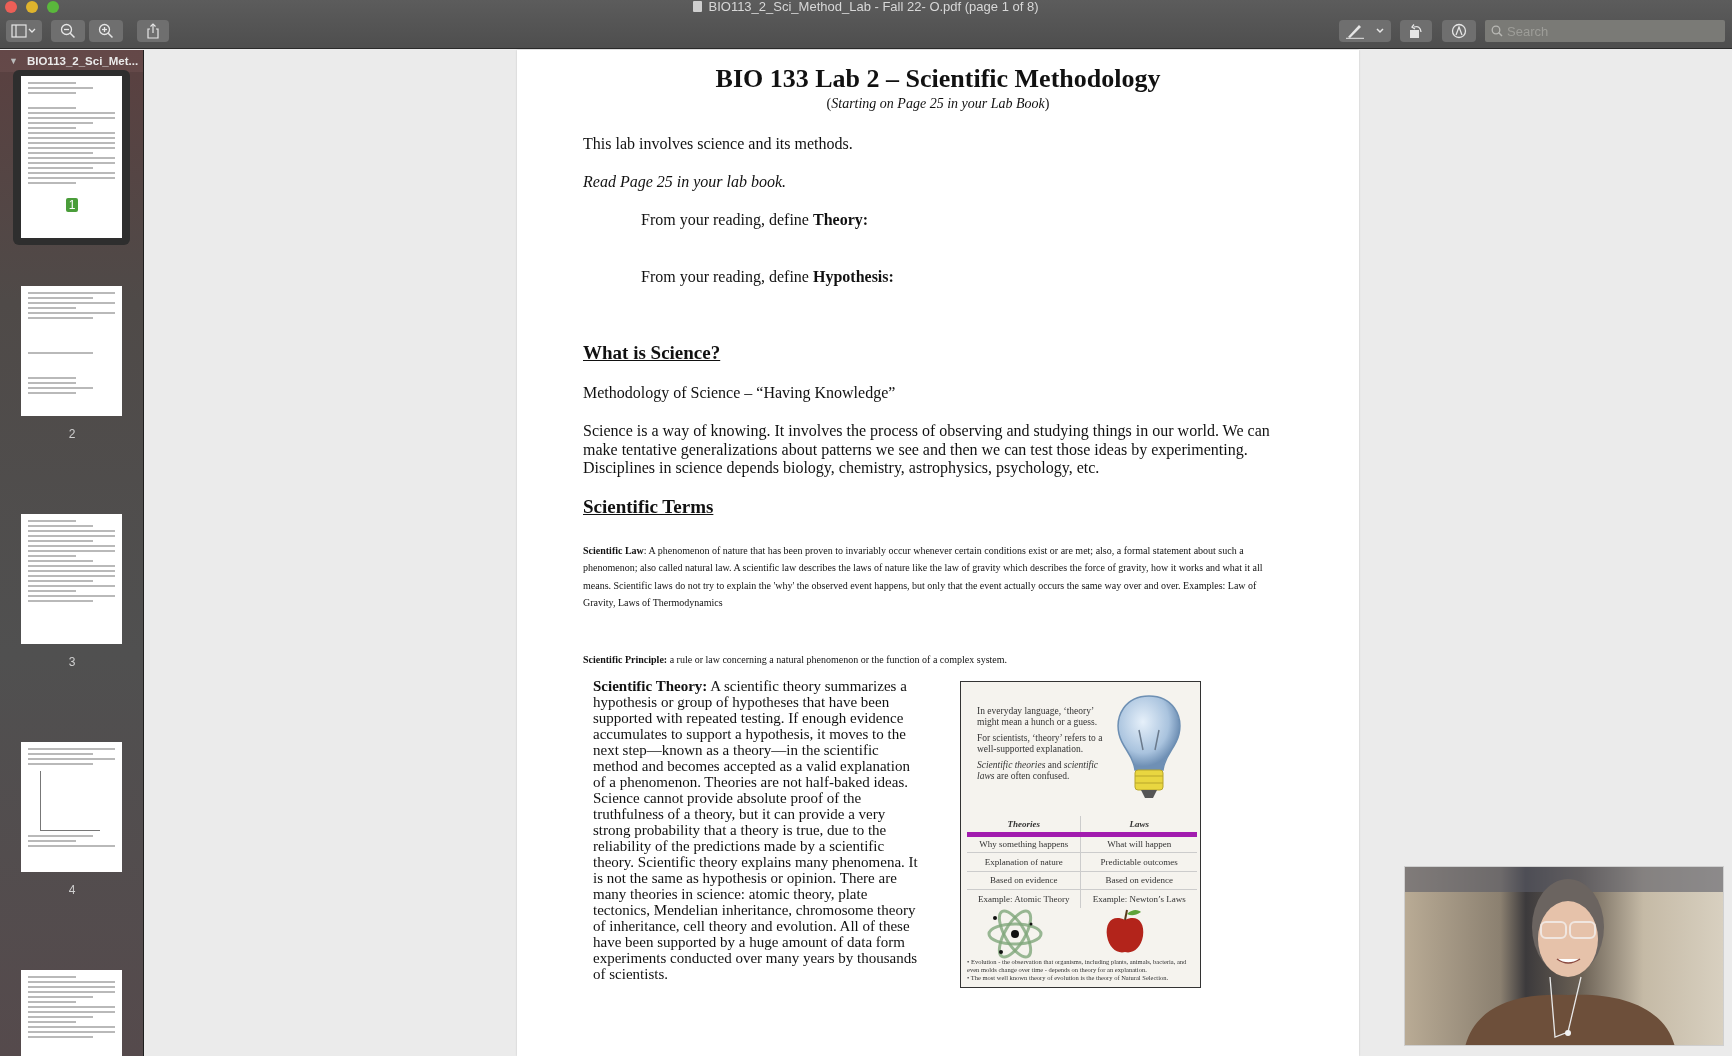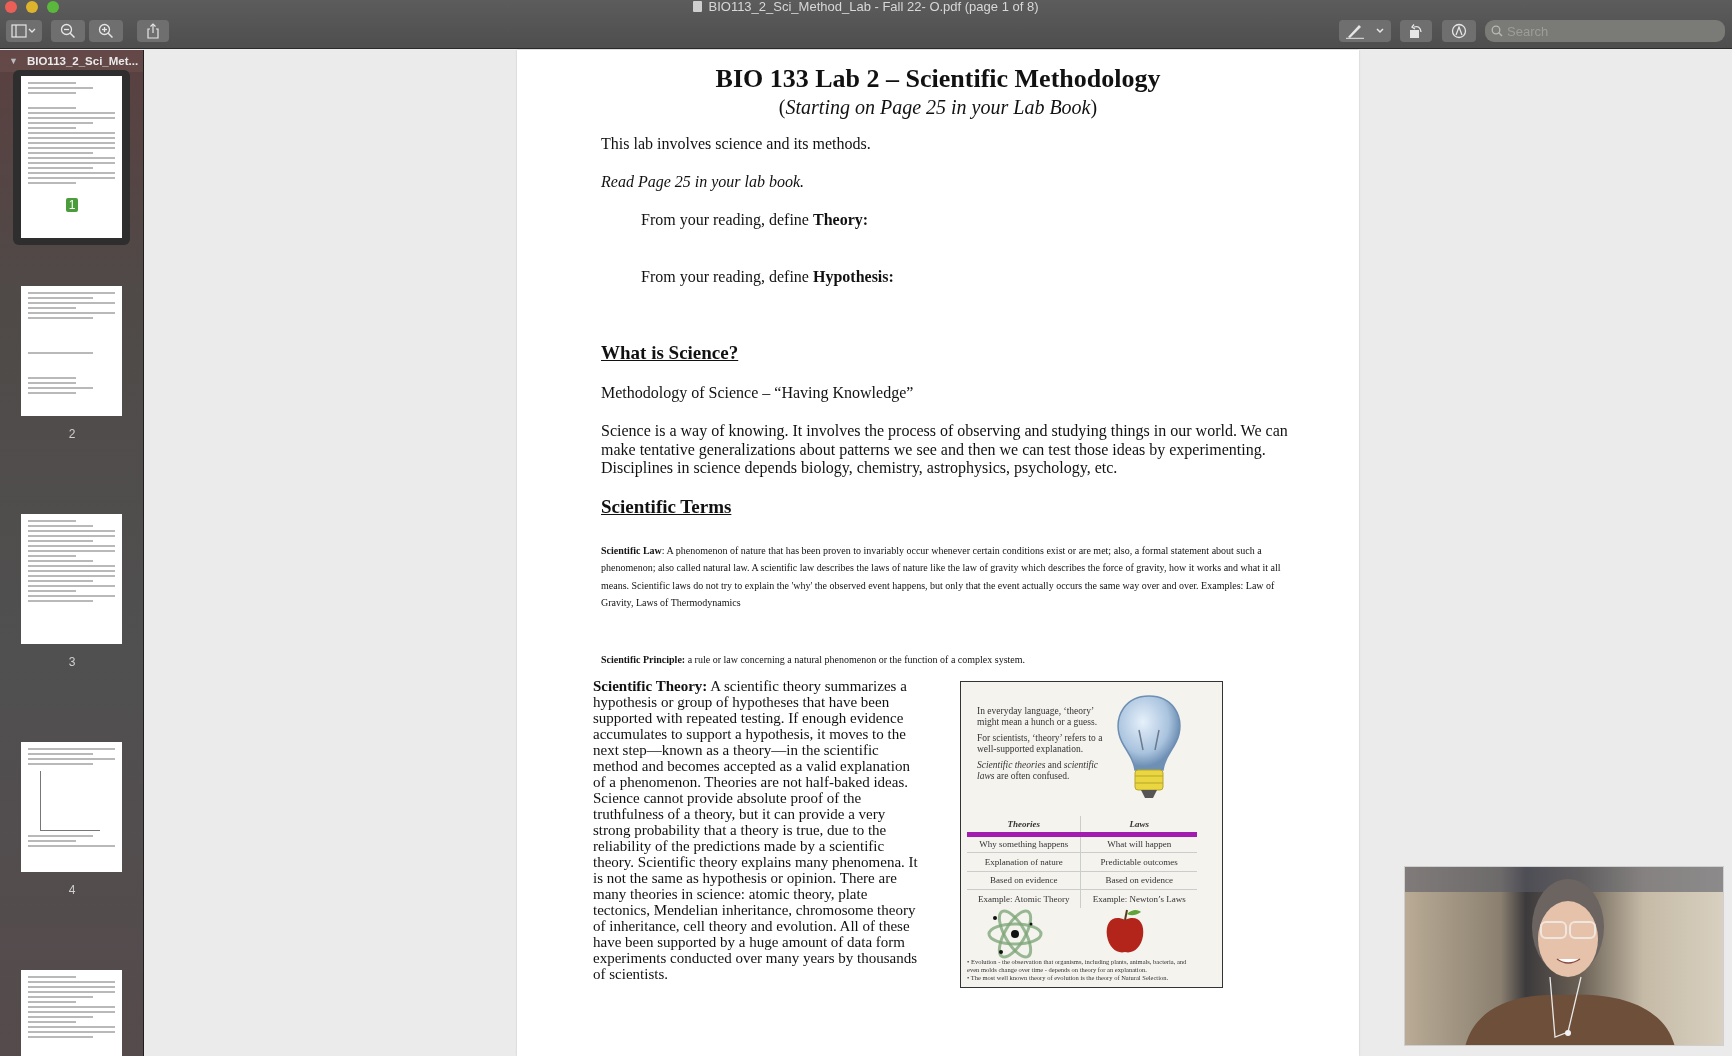--- a/index.html
+++ b/index.html
@@ -23,21 +23,21 @@
   .title .doc-icon { display: inline-block; width: 9px; height: 11px; background: #cfcfcf; margin-right: 6px; vertical-align: -1px; border-radius: 1px; }
   .tbtn {
     position: absolute; top: 20px; height: 22px;
     background: #6f6f6f; border-radius: 4px;
     display: flex; align-items: center; justify-content: center;
     color: #e0e0e0; font-size: 13px;
   }
   .tbtn svg { display: block; }
   .search {
     position: absolute; top: 20px; left: 1485px; width: 240px; height: 22px;
-    background: #7a7a76; border-radius: 9px; display: flex; align-items: center; padding-left: 6px;
+    background: #7a7a76; border-radius: 2px; display: flex; align-items: center; padding-left: 6px;
   }
   .search input {
     border: none; background: transparent; outline: none; color: #ddd;
     font-size: 13px; margin-left: 4px; width: 200px; font-family: "Liberation Sans", sans-serif;
   }
   .search input::placeholder { color: #9d9d98; }
 
   
   .sidebar {
     position: absolute; left: 0; top: 50px; width: 144px; height: 1006px;
@@ -65,32 +65,32 @@
   .page-num.active span { background: #4a9d3a; color: #fff; padding: 0 3px; border-radius: 2px; }
 
   
   .main { position: absolute; left: 145px; top: 50px; width: 1587px; height: 1006px; background: #ebebeb; }
   .page {
     position: absolute; left: 372px; top: 0; width: 842px; height: 1006px; background: #fff;
     font-family: "Liberation Serif", serif; color: #111;
     box-shadow: 0 0 2px rgba(0,0,0,0.15);
   }
   .p-title { position: absolute; top: 14px; left: 0; width: 842px; text-align: center; font-size: 26px; font-weight: bold; }
-  .p-sub { position: absolute; top: 46px; left: 0; width: 842px; text-align: center; font-size: 20px; }
+  .p-sub { position: absolute; top: 46px; left: 0; width: 842px; text-align: center; font-size: 14px; }
   .p-sub i { font-style: italic; }
-  .txt { position: absolute; left: 84px; font-size: 16px; line-height: 18px; }
+  .txt { position: absolute; left: 66px; font-size: 16px; line-height: 18px; }
   .indent { left: 124px; }
   .h2 { font-weight: bold; text-decoration: underline; font-size: 19px; }
   .para { width: 700px; font-size: 16px; line-height: 18.5px; }
   .para.small { font-size: 10px; line-height: 17.4px; width: 700px; }
   .theory { position: absolute; left: 76px; top: 628px; width: 330px; font-size: 15px; line-height: 16px; }
 
   
   .figure {
-    position: absolute; left: 443px; top: 631px; width: 263px; height: 307px;
+    position: absolute; left: 443px; top: 631px; width: 241px; height: 307px;
     background: #f5f3ee; border: 1px solid #333; font-family: "Liberation Serif", serif; color: #333;
   }
   .fig-text { position: absolute; left: 16px; top: 24px; width: 140px; font-size: 9.5px; line-height: 10.5px; }
   .fig-text p { margin-bottom: 6px; }
   .bulb { position: absolute; left: 148px; top: 8px; }
   .fig-table { position: absolute; left: 6px; top: 134px; width: 230px; border-collapse: collapse; font-size: 9px; }
   .fig-table th { font-style: italic; font-weight: bold; height: 18px; border-bottom: 5px solid #a21caf; }
   .fig-table td { text-align: center; height: 18.5px; border-bottom: 1px solid #ccc; margin-top: 34px; }
   .fig-table td:first-child, .fig-table th:first-child { border-right: 1px solid #ccc; }
   .atom { position: absolute; left: 24px; top: 226px; }

